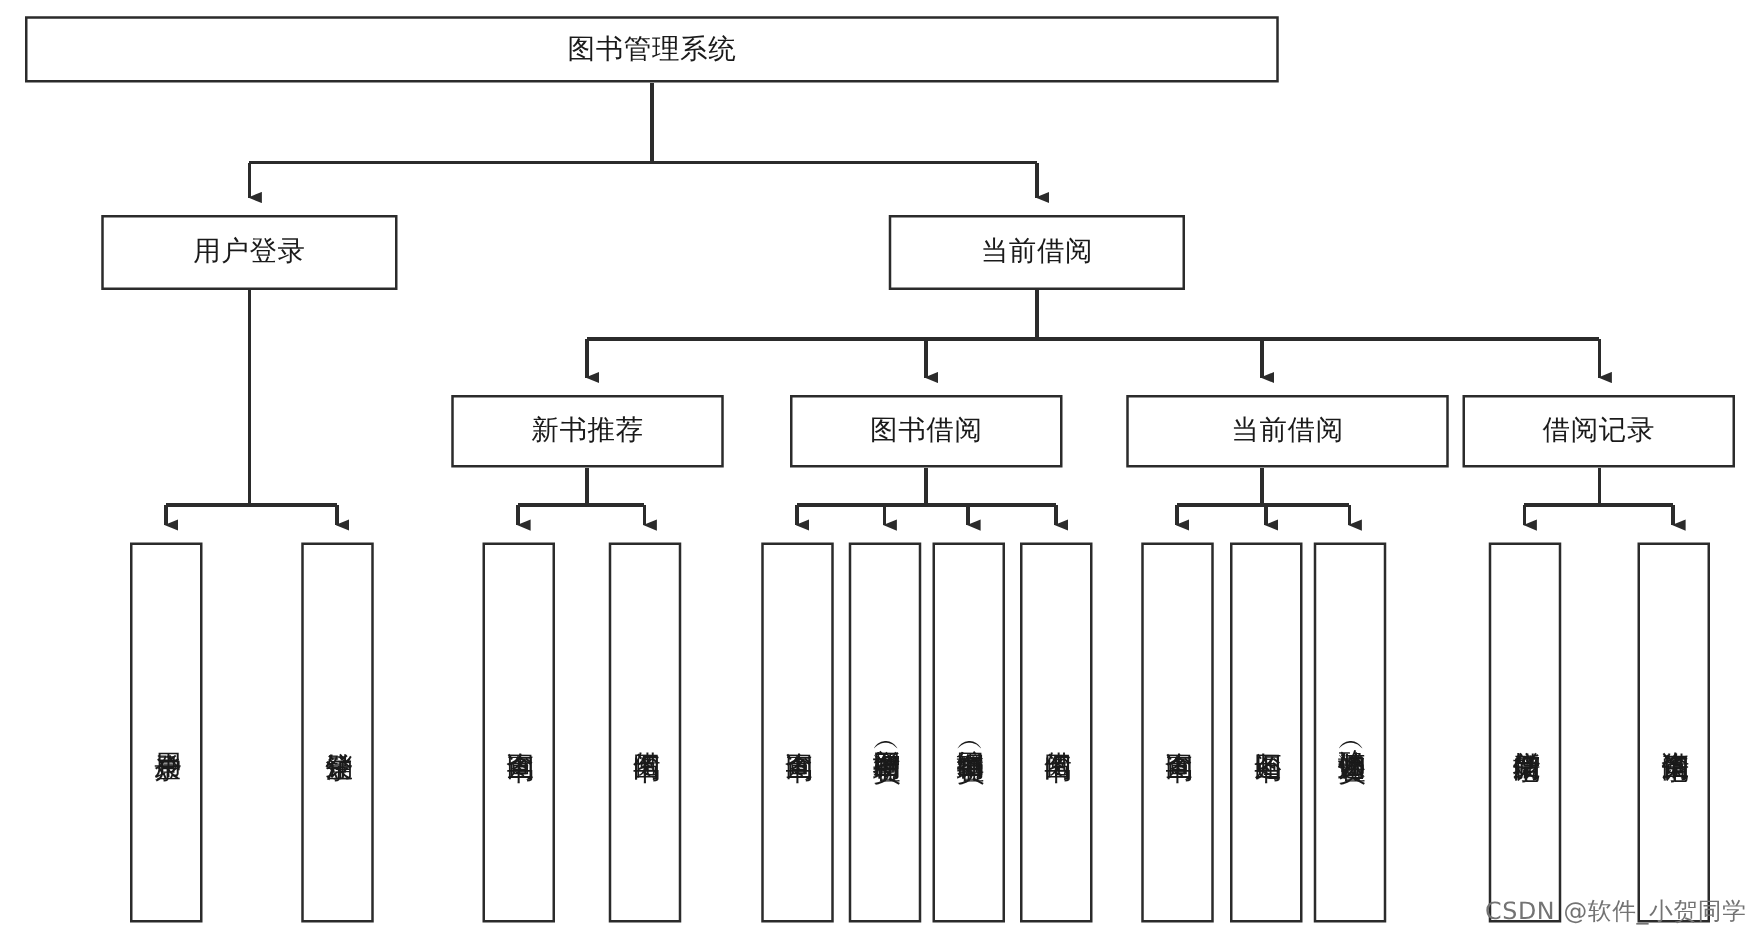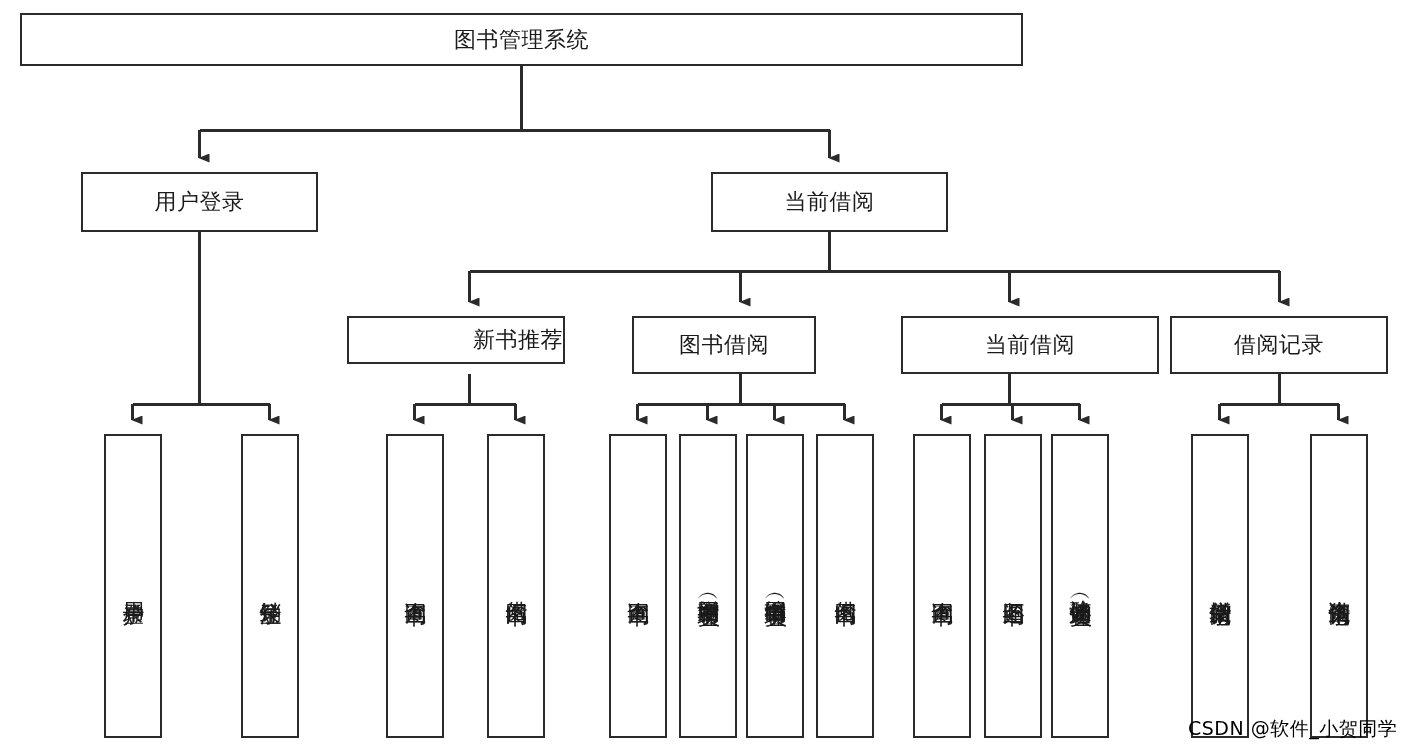--- a/index.html
+++ b/index.html
@@ -54,21 +54,21 @@
   .node-v .node-label {
     writing-mode: vertical-rl;
     text-orientation: upright;
     font-size: 22px;
     line-height: 1.22;
     letter-spacing: 1px;
   }
   .watermark {
     position: absolute;
     font-size: 19px;
-    color: #000000;
+    color: #737373;
     white-space: nowrap;
     letter-spacing: 0.5px;
     pointer-events: none;
     font-family: "DejaVu Sans", "Liberation Sans", sans-serif;
   }
 </style>
 </head>
 <body>
 
 <div id="canvas">
@@ -128,24 +128,24 @@
     <span class="node-label">图书管理系统</span>
   </div>
 
   <div class="node-box node-h" style="left:81px; top:172px; width:237px; height:60px;">
     <span class="node-label">用户登录</span>
   </div>
   <div class="node-box node-h" style="left:711px; top:172px; width:237px; height:60px;">
     <span class="node-label">当前借阅</span>
   </div>
 
-  <div class="node-box node-h" style="left:347px; top:316px; width:218px; height:48px;justify-content:flex-end;">
+  <div class="node-box node-h" style="left:361px; top:316px; width:218px; height:58px;">
     <span class="node-label">新书推荐</span>
   </div>
-  <div class="node-box node-h" style="left:632px; top:316px; width:184px; height:58px;">
+  <div class="node-box node-h" style="left:632px; top:316px; width:218px; height:58px;">
     <span class="node-label">图书借阅</span>
   </div>
   <div class="node-box node-h" style="left:901px; top:316px; width:258px; height:58px;">
     <span class="node-label">当前借阅</span>
   </div>
   <div class="node-box node-h" style="left:1170px; top:316px; width:218px; height:58px;justify-content:center;">
     <span class="node-label">借阅记录</span>
   </div>
 
   <div class="node-box node-v" style="left:104px; top:434px; width:58px; height:304px;">

